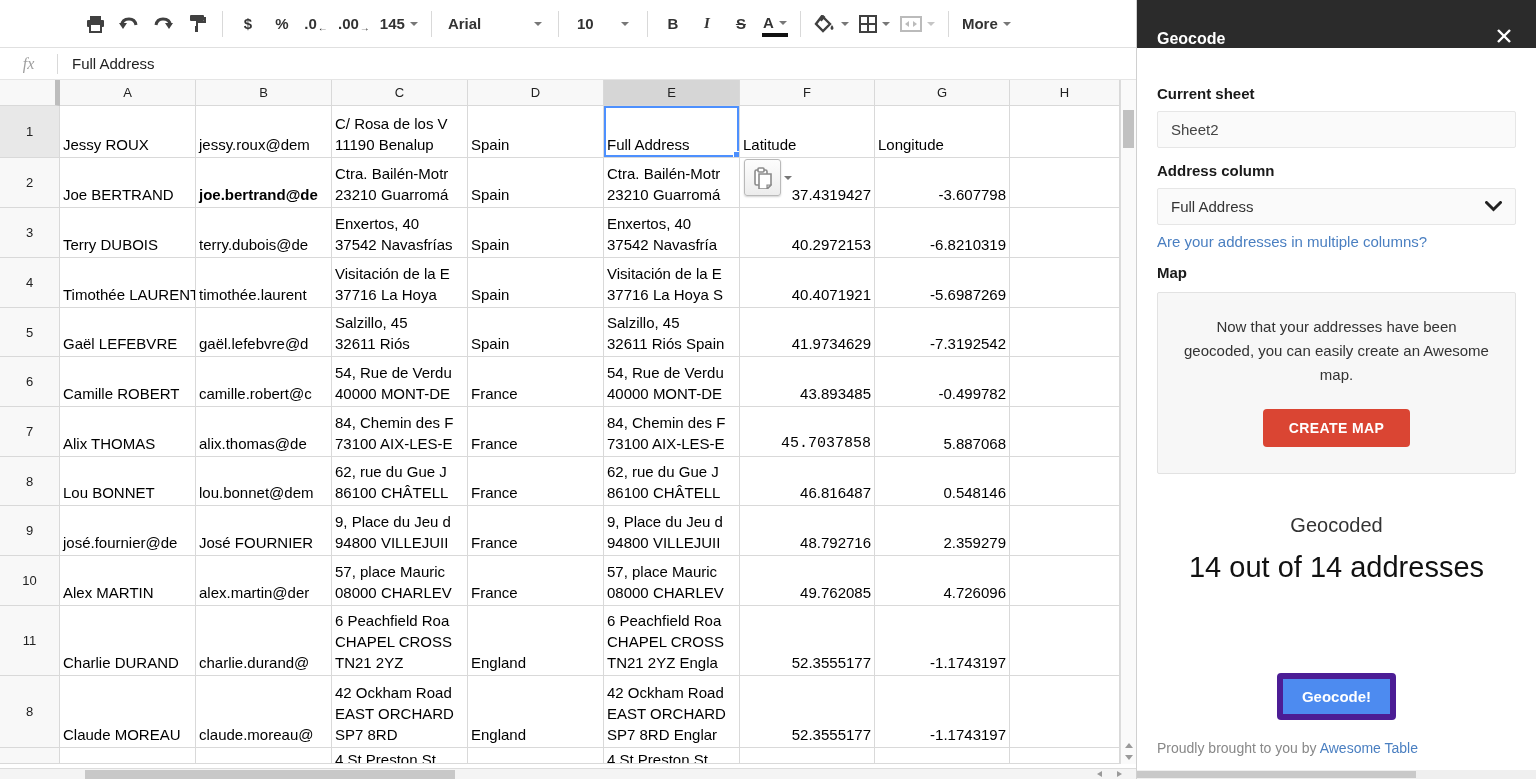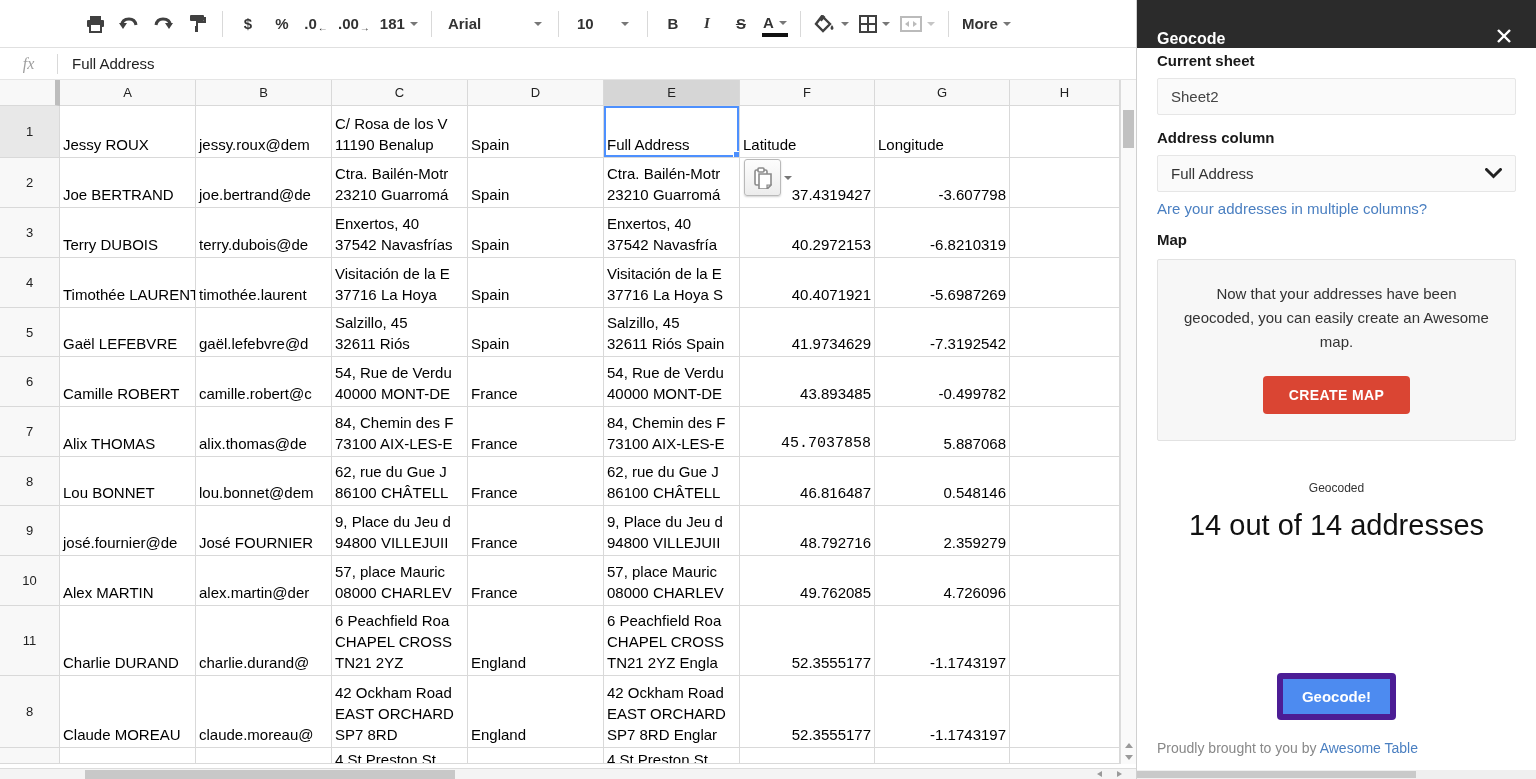--- a/index.html
+++ b/index.html
@@ -79,35 +79,35 @@
   .harr.lf { right:34px; border-right:5px solid #9a9a9a; }
   .harr.rt { right:14px; border-left:5px solid #9a9a9a; }
 
   
   .sidebar { position:relative; width:400px; height:779px; background:#fff;
     border-left:1px solid #d0d0d0; display:flex; flex-direction:column; }
   .sb-head { height:48px; background:#2b2b2b; color:#fff; display:flex;
     align-items:flex-end; padding:0 20px; flex-shrink:0; }
   .sb-title { font-size:16px; font-weight:bold; flex:1; }
   .sb-close { cursor:pointer; display:flex; padding:4px; }
-  .sb-body { padding:0 20px 0 20px; flex:1; display:flex; flex-direction:column; }
+  .sb-body { padding:33px 20px 0 20px; flex:1; display:flex; flex-direction:column; }
   .sb-label { font-size:15px; font-weight:bold; color:#1a1a1a; margin:14px 0 9px 0; }
   .sb-label.first { margin-top:4px; }
   .sb-input { height:37px; background:#fafafa; border:1px solid #e6e6e6; border-radius:2px;
     display:flex; align-items:center; padding:0 13px; font-size:15px; color:#444; }
   .sb-select { cursor:pointer; justify-content:space-between; color:#333; }
   .sb-link { font-size:15px; color:#4a7fc1; margin-top:8px; cursor:pointer;
     text-decoration:none; display:inline-block; }
   .map-box { background:#f7f7f7; border:1px solid #e2e2e2; border-radius:2px;
     margin-top:2px; padding:22px 24px 26px 24px; text-align:center; }
   .map-text { font-size:15px; color:#333; line-height:24px; }
   .btn-red { display:inline-block; margin-top:22px; background:#da4533; color:#fff;
     font-size:14px; font-weight:bold; letter-spacing:.4px; border:none; border-radius:4px;
     padding:11px 26px; cursor:pointer; font-family:"Liberation Sans",sans-serif; }
-  .geo-label { text-align:center; font-size:12px; color:#333; margin-top:40px; }
+  .geo-label { text-align:center; font-size:20px; color:#333; margin-top:40px; }
   .geo-count { text-align:center; font-size:29px; color:#111; margin-top:14px; }
   .btn-blue-wrap { text-align:center; margin-top:auto; }
   .btn-blue { background:#4d8bf0; border:6px solid #4c1d95; color:#fff; font-size:15px;
     font-weight:bold; border-radius:4px; padding:9px 19px; cursor:pointer;
     font-family:"Liberation Sans",sans-serif; }
   .sb-footer { text-align:left; font-size:14px; color:#888; padding:20px 0 14px 0; }
   .sb-footer a { color:#4a7fc1; text-decoration:none; cursor:pointer; }
   .sb-scroll { height:9px; background:#efefef; flex-shrink:0; position:relative; }
   .sb-scroll .thumb { position:absolute; left:0; top:1px; height:7px; width:70%; background:#c9c9c9; }
 
@@ -152,21 +152,21 @@
       <div class="tbtn tlabel">%</div>
       <div class="tbtn tlabel">
           <span>.0</span>
           <span class="subarrow">←</span>
         </div>
       <div class="tbtn tlabel">
           <span>.00</span>
           <span class="subarrow">→</span>
         </div>
       <div class="tbtn tlabel">
-          <span>181</span>
+          <span>145</span>
           <span class="caret"></span>
         </div>
       <div class="tsep"></div>
       <div class="tbtn fontbox">
           <span class="tlabel">Arial</span>
           <span class="caret"></span>
         </div>
       <div class="tsep"></div>
       <div class="tbtn sizebox">
           <span class="tlabel">10</span>
@@ -254,21 +254,21 @@
 11190 Benalup</div>
           <div class="gc cell" style="width: 136px; height: 52px;">Spain</div>
           <div class="gc cell selcell" style="width: 136px; height: 52px;">Full Address<span class="fillhandle"></span></div>
           <div class="gc cell" style="width: 135px; height: 52px;">Latitude</div>
           <div class="gc cell" style="width: 135px; height: 52px;">Longitude</div>
           <div class="gc cell" style="width: 110px; height: 52px;"></div>
         </div>
         <div class="grow">
           <div class="gc ghdr rowno" style="width: 60px; height: 50px;">2</div>
           <div class="gc cell" style="width: 136px; height: 50px;">Joe BERTRAND</div>
-          <div class="gc cell" style="width: 136px; height: 50px;">joe.bertrand@de</div>
+          <div class="gc cell" style="width: 136px; height: 50px; font-weight: bold;">joe.bertrand@de</div>
           <div class="gc cell" style="width: 136px; height: 50px;">Ctra. Bailén-Motr
 23210 Guarromá</div>
           <div class="gc cell" style="width: 136px; height: 50px;">Spain</div>
           <div class="gc cell" style="width: 136px; height: 50px;">Ctra. Bailén-Motr
 23210 Guarromá</div>
           <div class="gc cell num" style="width: 135px; height: 50px;">37.4319427</div>
           <div class="gc cell num" style="width: 135px; height: 50px;">-3.607798</div>
           <div class="gc cell" style="width: 110px; height: 50px;"></div>
         </div>
         <div class="grow">

